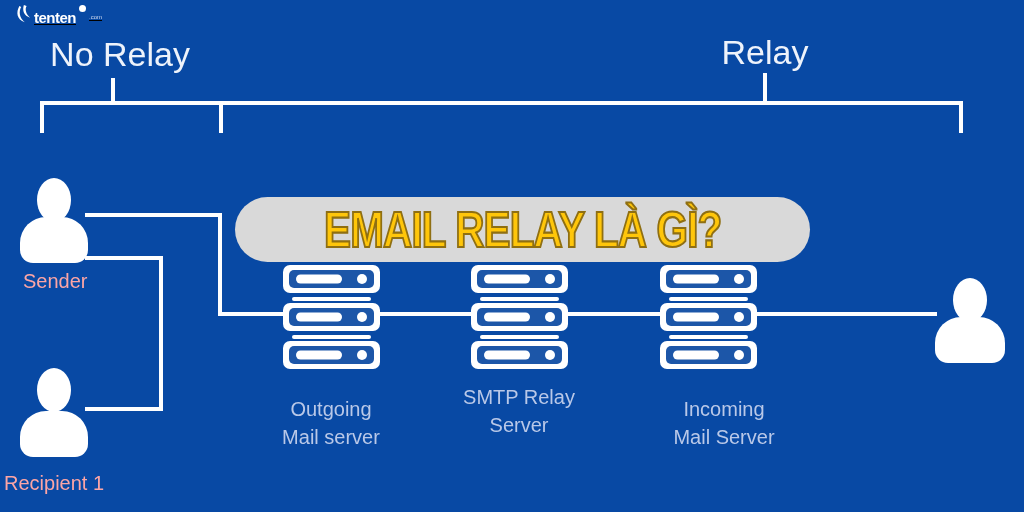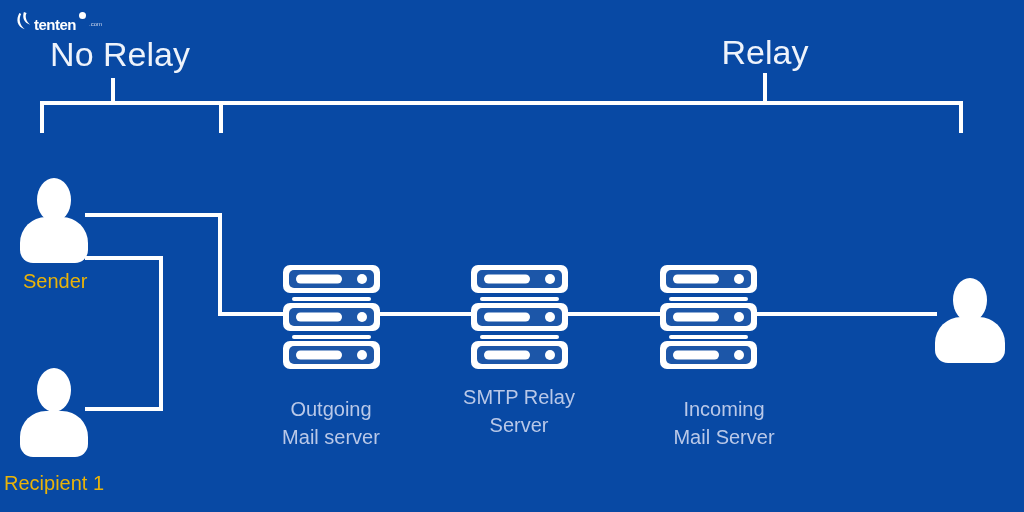--- a/index.html
+++ b/index.html
@@ -2,21 +2,21 @@
 <html><head>
 <meta charset="utf-8">
 <style>
   html,body{margin:0;padding:0;background:#000;}
   .stage{
     position:relative;width:1024px;height:512px;overflow:hidden;
     background:#0849a4;
     font-family:"Liberation Sans", sans-serif;
   }
   
-  .logo{position:absolute;left:14px;top:12px;display:flex;align-items:flex-start;gap:2px;}
+  .logo{position:absolute;left:14px;top:5px;display:flex;align-items:flex-start;gap:2px;text-decoration:underline;}
   .logo svg{display:block;}
   .logo-text{color:#fff;font-weight:bold;font-size:15px;line-height:15px;letter-spacing:-0.5px;margin-top:5px;}
   .logo-globe{width:7px;height:7px;border-radius:50%;background:#fff;display:inline-block;margin-left:1px;}
   .logo-suffix{color:#cfd9ee;font-size:6px;margin-left:1px;margin-top:9px;}
   
   .section-title{position:absolute;color:#eef3fb;font-size:34px;font-weight:400;text-align:center;white-space:nowrap;}
   
   .line{position:absolute;background:#fff;z-index:1;}
   
   .banner{
@@ -27,21 +27,21 @@
   .banner-text{
     color:#ffc60a;font-size:46px;font-weight:bold;white-space:nowrap;
     letter-spacing:-1px;transform:scale(0.88,1.08);
     -webkit-text-stroke:2px #8f6f12;
   }
   
   .person{position:absolute;z-index:2;}
   .p-head{position:absolute;left:50%;transform:translateX(-50%);top:0;width:34px;height:44px;background:#fff;border-radius:50%;}
   .p-body{position:absolute;left:0;bottom:0;width:100%;height:46px;background:#fff;border-radius:26px 26px 13px 13px;}
   
-  .label{position:absolute;color:#eab308;font-size:20px;z-index:2;white-space:nowrap;}
+  .label{position:absolute;color:#fca5a5;font-size:20px;z-index:2;white-space:nowrap;}
   .server-label{position:absolute;color:#b9c8e8;font-size:20px;line-height:28px;text-align:center;width:170px;z-index:2;}
   
   .server-stack{position:absolute;width:97px;height:104px;z-index:2;}
   .server-unit{position:absolute;left:0;width:97px;height:28px;background:#fff;border-radius:7px;}
   .unit-inner{position:absolute;left:6px;right:6px;top:5px;bottom:5px;background:#1c56a8;border-radius:5px;}
   .unit-bar{position:absolute;left:7px;top:50%;transform:translateY(-50%);width:54%;height:9px;background:#fff;border-radius:5px;}
   .unit-dot{position:absolute;right:7px;top:50%;transform:translateY(-50%);width:10px;height:10px;background:#fff;border-radius:50%;}
   .gap-line{position:absolute;left:9px;right:9px;height:4px;background:#fff;border-radius:2px;}
 </style>
 </head>
@@ -72,20 +72,23 @@
   <div class="line" style="left:763px;top:73px;width:4px;height:32px;"></div>
 
   <div class="line" style="left:85px;top:213px;width:137px;height:4px;"></div>
   <div class="line" style="left:218px;top:213px;width:4px;height:103px;"></div>
   <div class="line" style="left:218px;top:312px;width:719px;height:4px;"></div>
 
   <div class="line" style="left:85px;top:256px;width:78px;height:4px;"></div>
   <div class="line" style="left:159px;top:256px;width:4px;height:155px;"></div>
   <div class="line" style="left:85px;top:407px;width:78px;height:4px;"></div>
 
+  <div class="banner">
+    <span class="banner-text">EMAIL RELAY LÀ GÌ?</span>
+  </div>
 
   <div class="person" style="left:20px;top:178px;width:68px;height:85px;">
     <div class="p-head"></div>
     <div class="p-body"></div>
   </div>
   <div class="label" style="left:23px;top:270px;">Sender</div>
 
   <div class="person" style="left:20px;top:368px;width:68px;height:89px;">
     <div class="p-head"></div>
     <div class="p-body"></div>

